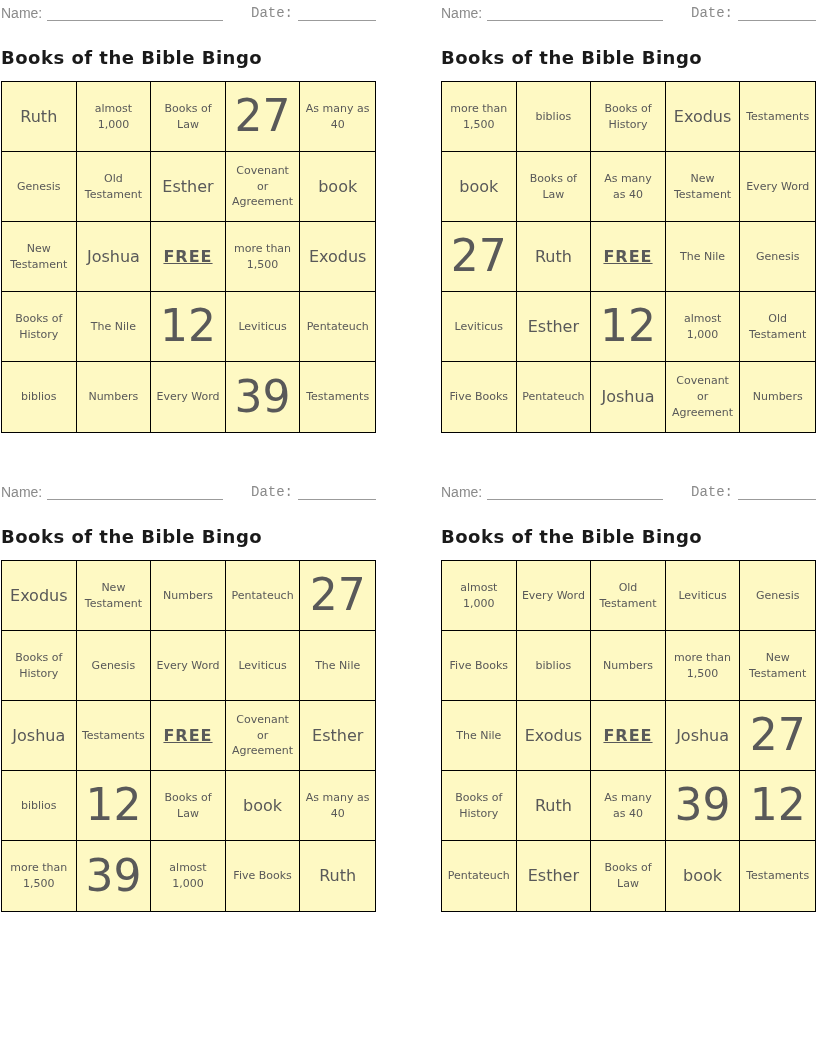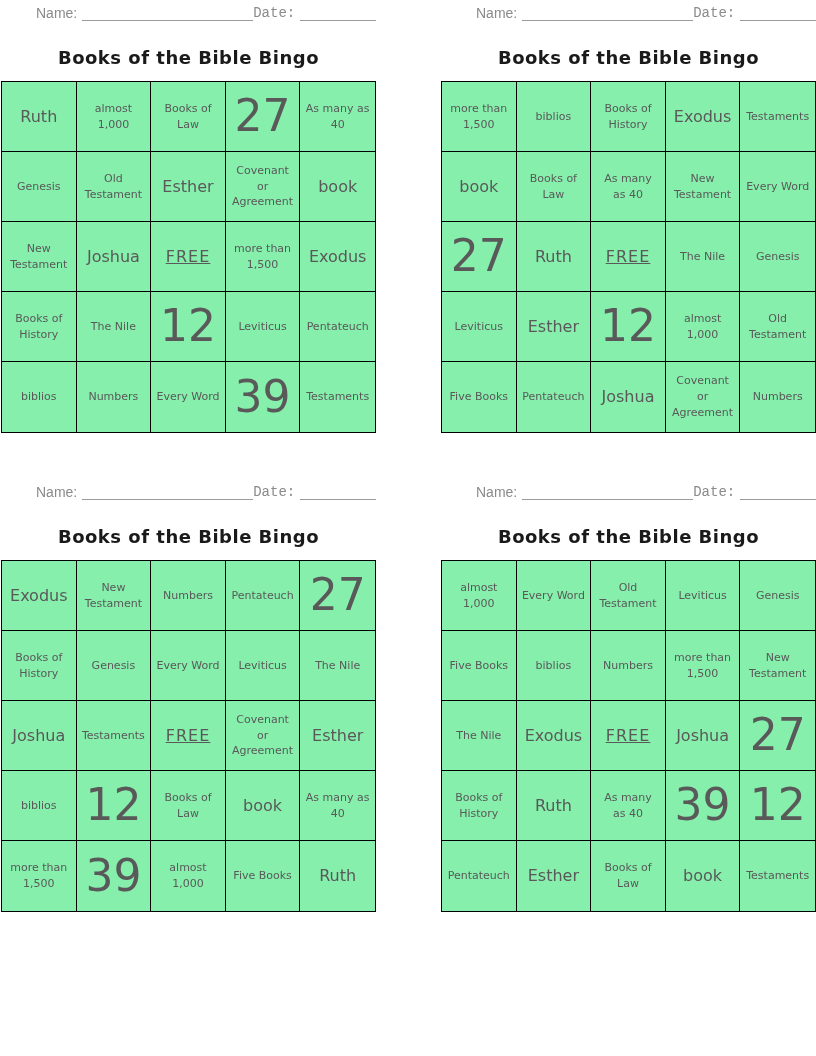--- a/index.html
+++ b/index.html
@@ -19,71 +19,69 @@
   .card.pos-bl { left: 1px;   top: 483px; }
   .card.pos-br { left: 441px; top: 483px; }
 
   .hdr {
     display: flex;
     align-items: flex-end;
     height: 17px;
     font-family: "Liberation Sans", sans-serif;
     font-size: 14px;
     color: #8a8a8a;
-    padding-left: 35px;
   }
   .hdr .lbl { line-height: 16px; white-space: nowrap; }
   .blank-line {
     border-bottom: 1px solid #9b9b9b;
     height: 15px;
   }
   .name-line { width: 176px; margin-left: 5px; }
   .date-lbl  { margin-left: auto; font-family: Liberation Mono, monospace; }
   .date-line { width: 78px; margin-left: 5px; }
 
   .title {
     margin-top: 23px;
     height: 27px;
     line-height: 27px;
-    text-align: center;
     font-size: 18px;
     font-weight: bold;
     color: #1a1a1a;
     letter-spacing: 0.5px;
   }
 
   .grid {
     margin-top: 10px;
     width: 375px;
     height: 352px;
     border: 1px solid #000000;
     display: grid;
     grid-template-columns: repeat(5, 1fr);
     grid-template-rows: repeat(5, 1fr);
-    background: #86efac;
+    background: #fef9c3;
   }
   .cell {
     border-right: 1px solid #000000;
     border-bottom: 1px solid #000000;
     display: flex;
     align-items: center;
     justify-content: center;
     text-align: center;
     padding: 3px 5px;
     color: #595959;
     font-size: 11px;
     line-height: 1.45;
   }
   .cell:nth-child(5n) { border-right: none; }
   .cell:nth-child(n+21) { border-bottom: none; }
   .cell.sz-m { font-size: 16px; }
   .cell.sz-l { font-size: 44px; line-height: 1.1; }
   .cell.free {
     font-size: 16px;
-    font-weight: normal;
+    font-weight: bold;
     text-decoration: underline;
     letter-spacing: 1px;
   }
 </style>
 </head>
 <body>
 
 <div class="card pos-tl">
   <div class="hdr">
     <span class="lbl">Name:</span>

